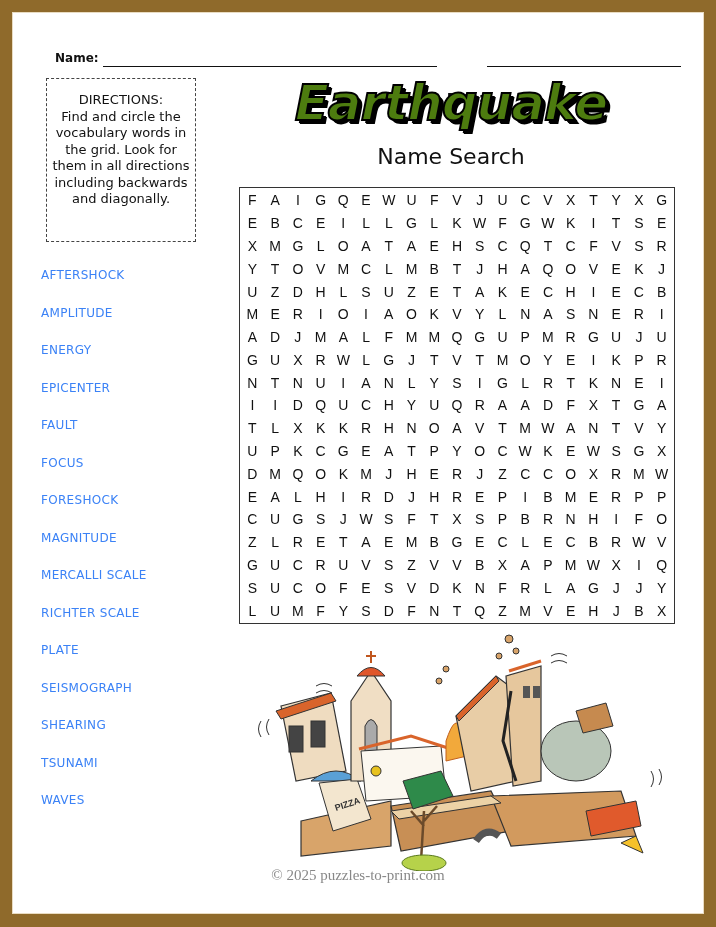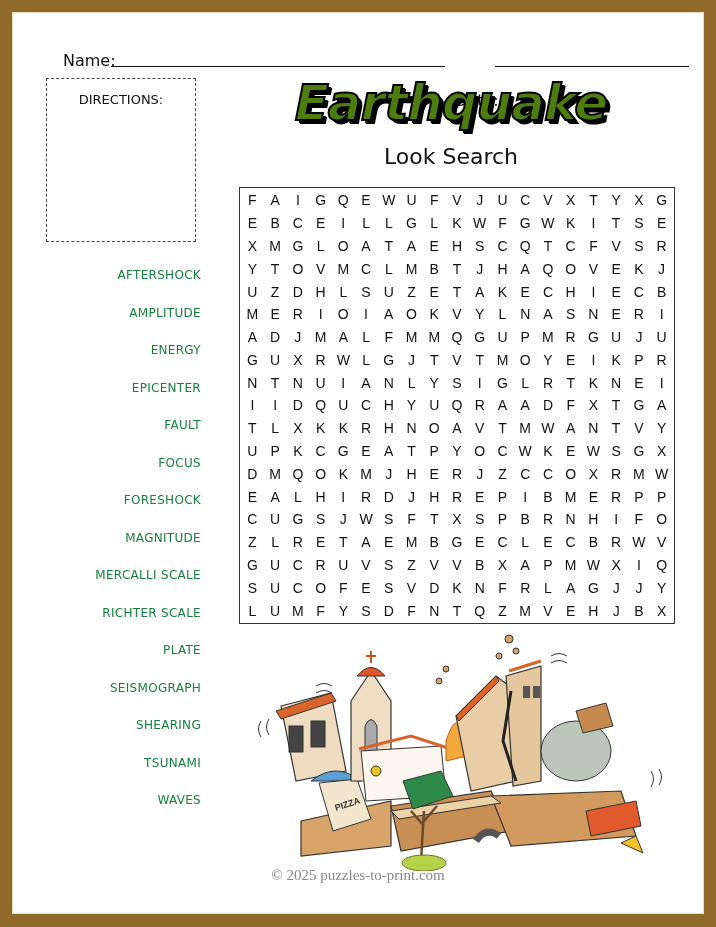--- a/index.html
+++ b/index.html
@@ -12,23 +12,23 @@
     }
     .page {
       position: absolute;
       left: 12px; top: 12px;
       width: 692px; height: 902px;
       background: #ffffff;
       border: 1px solid #e9dcc2;
       box-sizing: border-box;
     }
     .hdr {
-      position: absolute; top: 38px; left: 50px; right: 48px;
+      position: absolute; top: 38px; left: 42px; right: 48px;
       height: 20px;
-      font-size: 16px; color: #111;
+      font-size: 12px; color: #111; font-weight: bold;
     }
     .hdr .lbl { position: absolute; top: 0; }
     .hdr .line {
       position: absolute; top: 15px; height: 0;
       border-bottom: 1.5px solid #111;
     }
     .directions {
       position: absolute;
       left: 45px; top: 77px;
       width: 150px; height: 164px;
@@ -41,23 +41,23 @@
     }
     .directions .title { display: block; }
     .directions .body { display: block; padding: 0 2px; }
     .wordlist {
       position: absolute;
       left: 40px; top: 263px; width: 160px;
       list-style: none; margin: 0; padding: 0;
     }
     .wordlist li {
       height: 37.5px; line-height: 22px;
-      text-align: right;
+      text-align: left;
       font-size: 12px; letter-spacing: 0.3px;
-      color: #15803d;
+      color: #3b82f6;
     }
     .title-block {
       position: absolute; left: 250px; top: 70px; width: 400px; height: 110px;
       text-align: center;
     }
     .big-title {
       position: absolute; left: 0; right: 0; top: 4px;
       font-family: "DejaVu Sans", sans-serif;
       font-weight: bold; font-style: italic;
       font-size: 50px; letter-spacing: -1px;
@@ -104,25 +104,26 @@
 
   <div class="hdr">
     <span class="lbl" style="left:0;">Name:</span>
     <span class="line" style="left:48px; width:334px;"></span>
     <span class="lbl" style="left:392px;margin-top:40px;">Date:</span>
     <span class="line" style="left:432px; width:194px;"></span>
   </div>
 
   <div class="title-block" style="left:238px; top:58px;">
     <div class="big-title">Earthquake</div>
-    <div class="sub-title">Look Search</div>
+    <div class="sub-title">Name Search</div>
   </div>
 
   <div class="directions" style="left:33px; top:65px;">
     <span class="title">DIRECTIONS:</span>
+    <span class="body">Find and circle the vocabulary words in the grid.  Look for them in all directions including backwards and diagonally.</span>
   </div>
 
   <ul class="wordlist" id="wordlist" style="left:28px; top:251px;">
       <li>AFTERSHOCK</li>
       <li>AMPLITUDE</li>
       <li>ENERGY</li>
       <li>EPICENTER</li>
       <li>FAULT</li>
       <li>FOCUS</li>
       <li>FORESHOCK</li>

